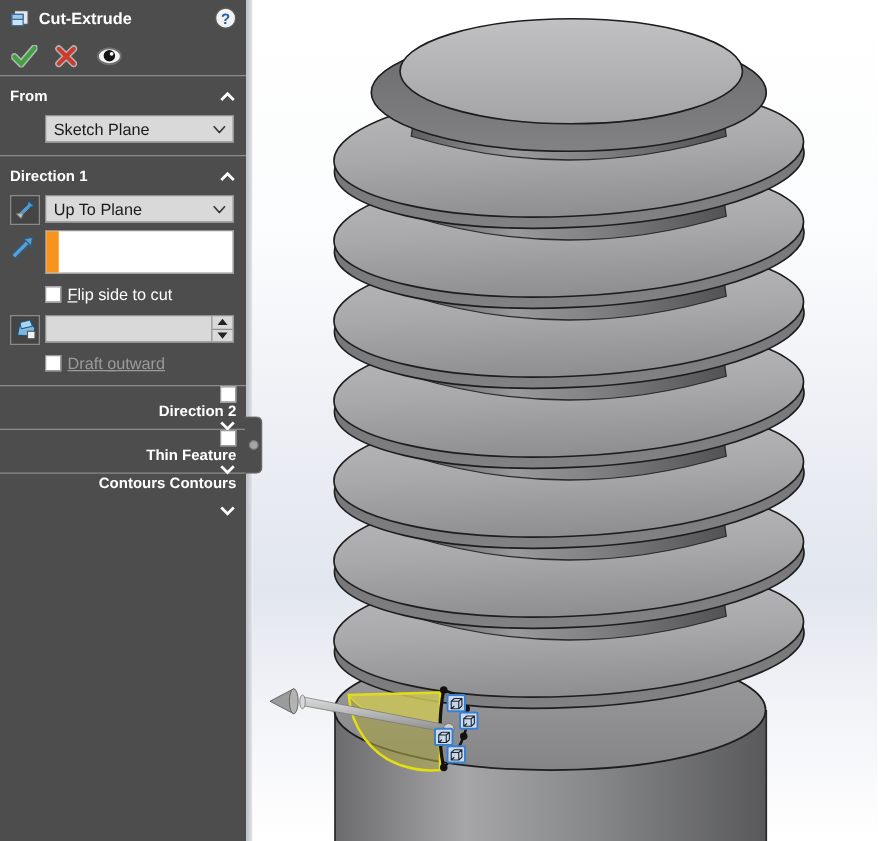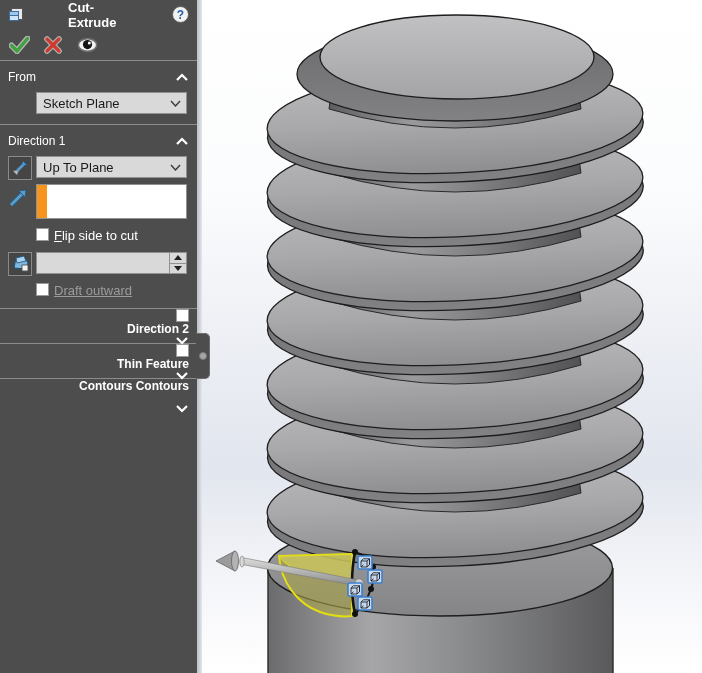--- a/index.html
+++ b/index.html
@@ -11,30 +11,30 @@
   .pm { position:absolute; left:0; top:0; width:197px; height:673px;
         background:var(--panel-bg); color:var(--panel-text); }
   .pm-border { position:absolute; left:197px; top:0; width:5px; height:673px;
         background:linear-gradient(90deg,#babfc6,#e3e6ea); }
   .splitter { position:absolute; left:196px; top:333px; width:14px; height:46px;
         background:var(--panel-bg); border:1px solid #6d6d6d; border-left:none;
         border-radius:0 5px 5px 0; z-index:5; cursor:ew-resize; }
   .splitter .knob { position:absolute; left:3px; top:18px; width:8px; height:8px;
         border-radius:50%; background:#a5a5a5; border:1px solid #7b7b7b; }
 
-  .pm-header { display:flex; align-items:center; height:29px; padding:0 8px;gap:37px; }
+  .pm-header { display:flex; align-items:center; height:29px; padding:0 8px; }
   .pm-header .ttl { font-size:13px; font-weight:bold; margin-left:7px; flex:1; }
   .pm-toolbar { display:flex; align-items:center; gap:12px; height:31px; padding:0 8px; }
   .pm-toolbar .tbtn { width:22px; height:22px; display:flex; align-items:center;
         justify-content:center; cursor:pointer; }
   .sep { height:1px; background:var(--separator); margin:0; }
 
   .sec { padding:7px 8px 10px 8px; }
   .sec-head { display:flex; align-items:center; height:18px; cursor:pointer; }
-  .sec-head .lbl { font-size:12px; font-weight:normal; flex:1; }
+  .sec-head .lbl { font-size:12px; font-weight:bold; flex:1; }
   .chev { width:14px; height:9px; flex:0 0 auto; }
   .cbx { width:13px; height:13px; background:#fff; border:1px solid #9a9a9a;
         flex:0 0 auto; cursor:pointer; }
 
   .ctl-row { display:flex; align-items:flex-start; margin-top:6px; }
   .ctl-gutter { width:28px; flex:0 0 auto; display:flex; justify-content:flex-start; }
   .sq-btn { width:24px; height:24px; background:#454545; border:1px solid #8a8a8a;
         display:flex; align-items:center; justify-content:center; cursor:pointer; }
   .sel { position:relative; width:151px; height:22px; background:var(--control-bg);
         border:1px solid var(--control-border); color:var(--control-text);
@@ -48,21 +48,21 @@
   .spin { position:relative; width:151px; height:22px; background:var(--control-bg);
         border:1px solid var(--control-border); font-size:13px; color:var(--control-text); }
   .spin .btns { position:absolute; right:0; top:0; width:17px; height:20px;
         border-left:1px solid var(--control-border); display:flex; flex-direction:column; }
   .spin .sb { flex:1; display:flex; align-items:center; justify-content:center; cursor:pointer; }
   .spin .sb.up { border-bottom:1px solid var(--control-border); }
   .tri-up { width:0; height:0; border-left:4px solid transparent;
         border-right:4px solid transparent; border-bottom:5px solid #222; }
   .tri-dn { width:0; height:0; border-left:4px solid transparent;
         border-right:4px solid transparent; border-top:5px solid #222; }
-  .chk-row { display:flex; align-items:flex-start; margin-top:9px; }
+  .chk-row { display:flex; align-items:center; margin-top:9px; }
   .chk-row .txt { font-size:13px; margin-left:5px; }
   .chk-row .txt .mn { text-decoration:underline; }
   .chk-row.disabled .txt { color:var(--disabled-text);text-decoration:underline; }
   .col-sec { display:flex; align-items:flex-end; height:34px; padding:0 8px;flex-direction:column; }
   .col-sec .lbl { font-size:12px; font-weight:bold; flex:1; margin-left:10px; }
   .col-sec .lbl.noind { margin-left:0; }
 
   .help-btn { width:17px; height:17px; border-radius:50%; background:#f2f2f2;
         border:1px solid #5a5a5a; color:#1f5fa8; font-size:12px; font-weight:bold;
         display:flex; align-items:center; justify-content:center; cursor:pointer; }

